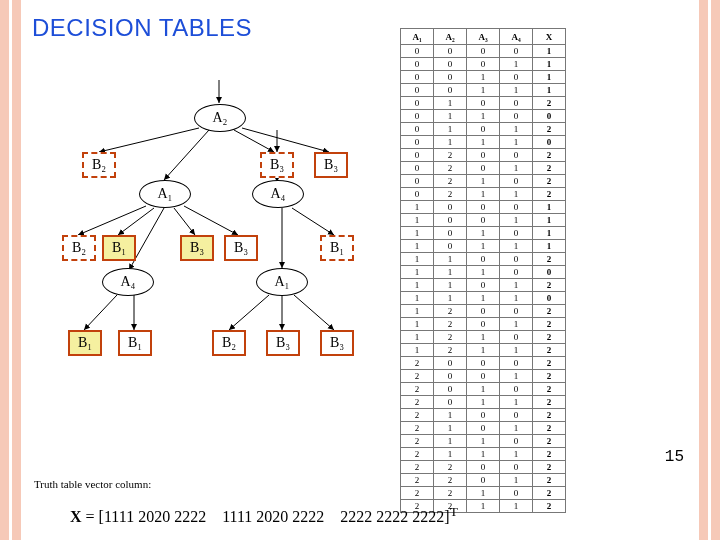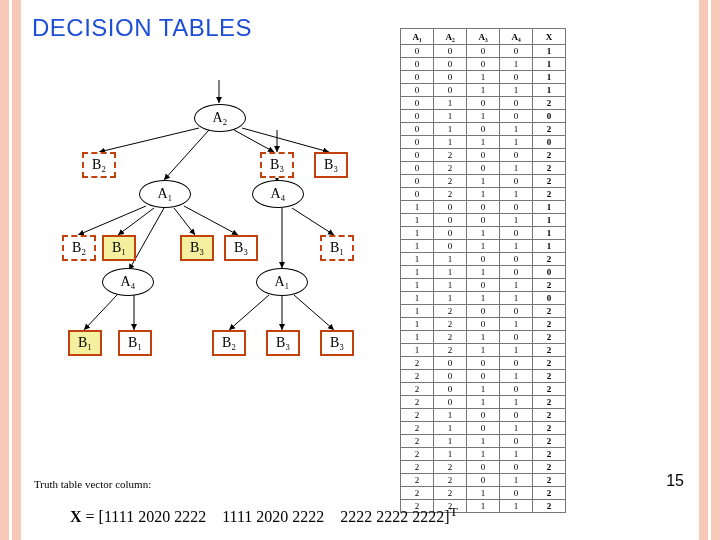--- a/index.html
+++ b/index.html
@@ -17,21 +17,21 @@
   .yellow{background:#f5f0a0}
   .line{stroke:#000;stroke-width:1;fill:none}
   .arrow{marker-end:url(#ah)}
   .truth{position:absolute;left:400px;top:28px;border-collapse:collapse;font-size:9px;font-family:'Times New Roman',serif;background:#fff}
   .truth th,.truth td{border:1px solid #777;padding:0;height:12px;text-align:center;width:32px}
   .truth th{font-weight:700;height:15px}
   .truth td.x{font-weight:700}
   .caption{position:absolute;left:34px;top:478px;font-family:'Times New Roman',serif;font-size:11px}
   .vector{position:absolute;left:70px;top:504px;font-family:'Times New Roman',serif;font-size:16px;white-space:pre}
   .vector b{font-weight:700}
-  .pagenum{position:absolute;right:36px;top:472px;font-family:Liberation Sans, sans-serif;font-size:16px}
+  .pagenum{position:absolute;right:36px;top:448px;font-family:Liberation Mono, monospace;font-size:16px}
 </style>
 </head>
 <body>
 
 <div class="stripe l1"></div>
 <div class="stripe l2"></div>
 <div class="stripe r1"></div>
 <div class="stripe r2"></div>
 
 <h1>DECISION TABLES</h1>

